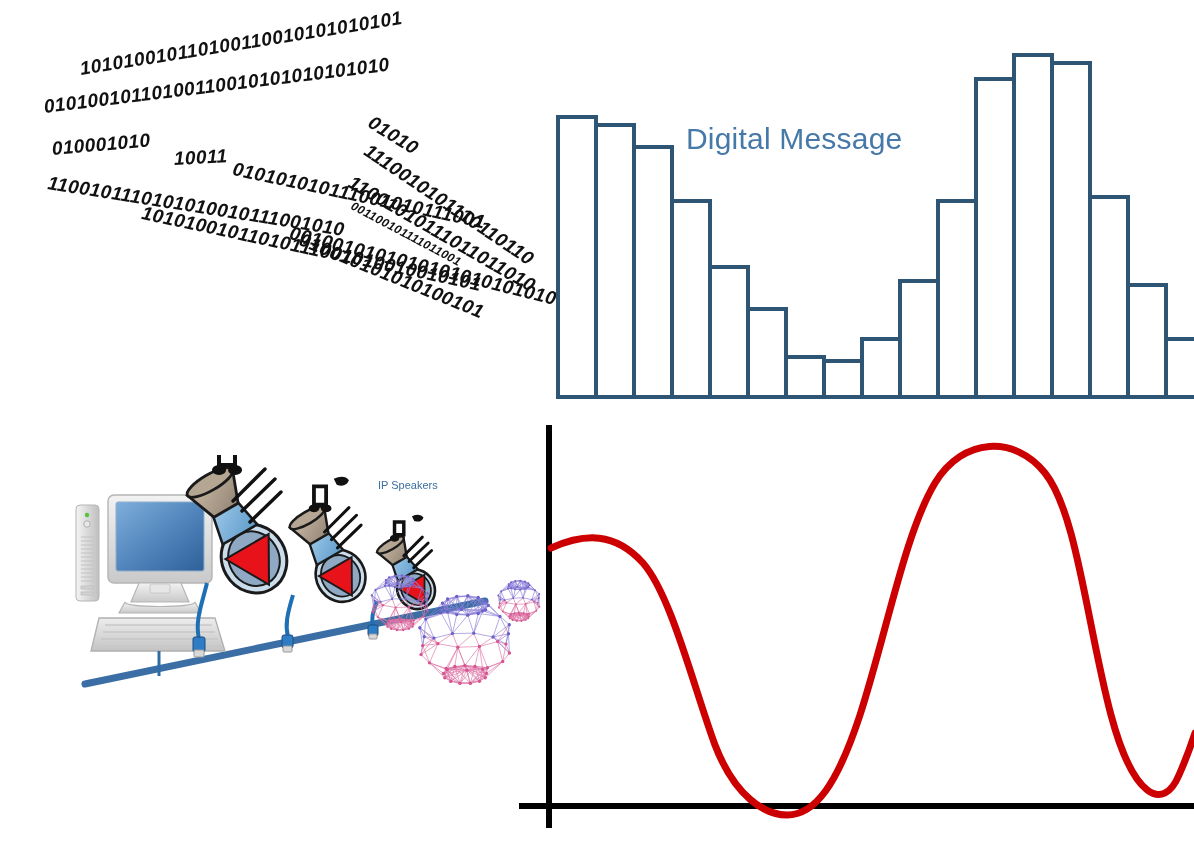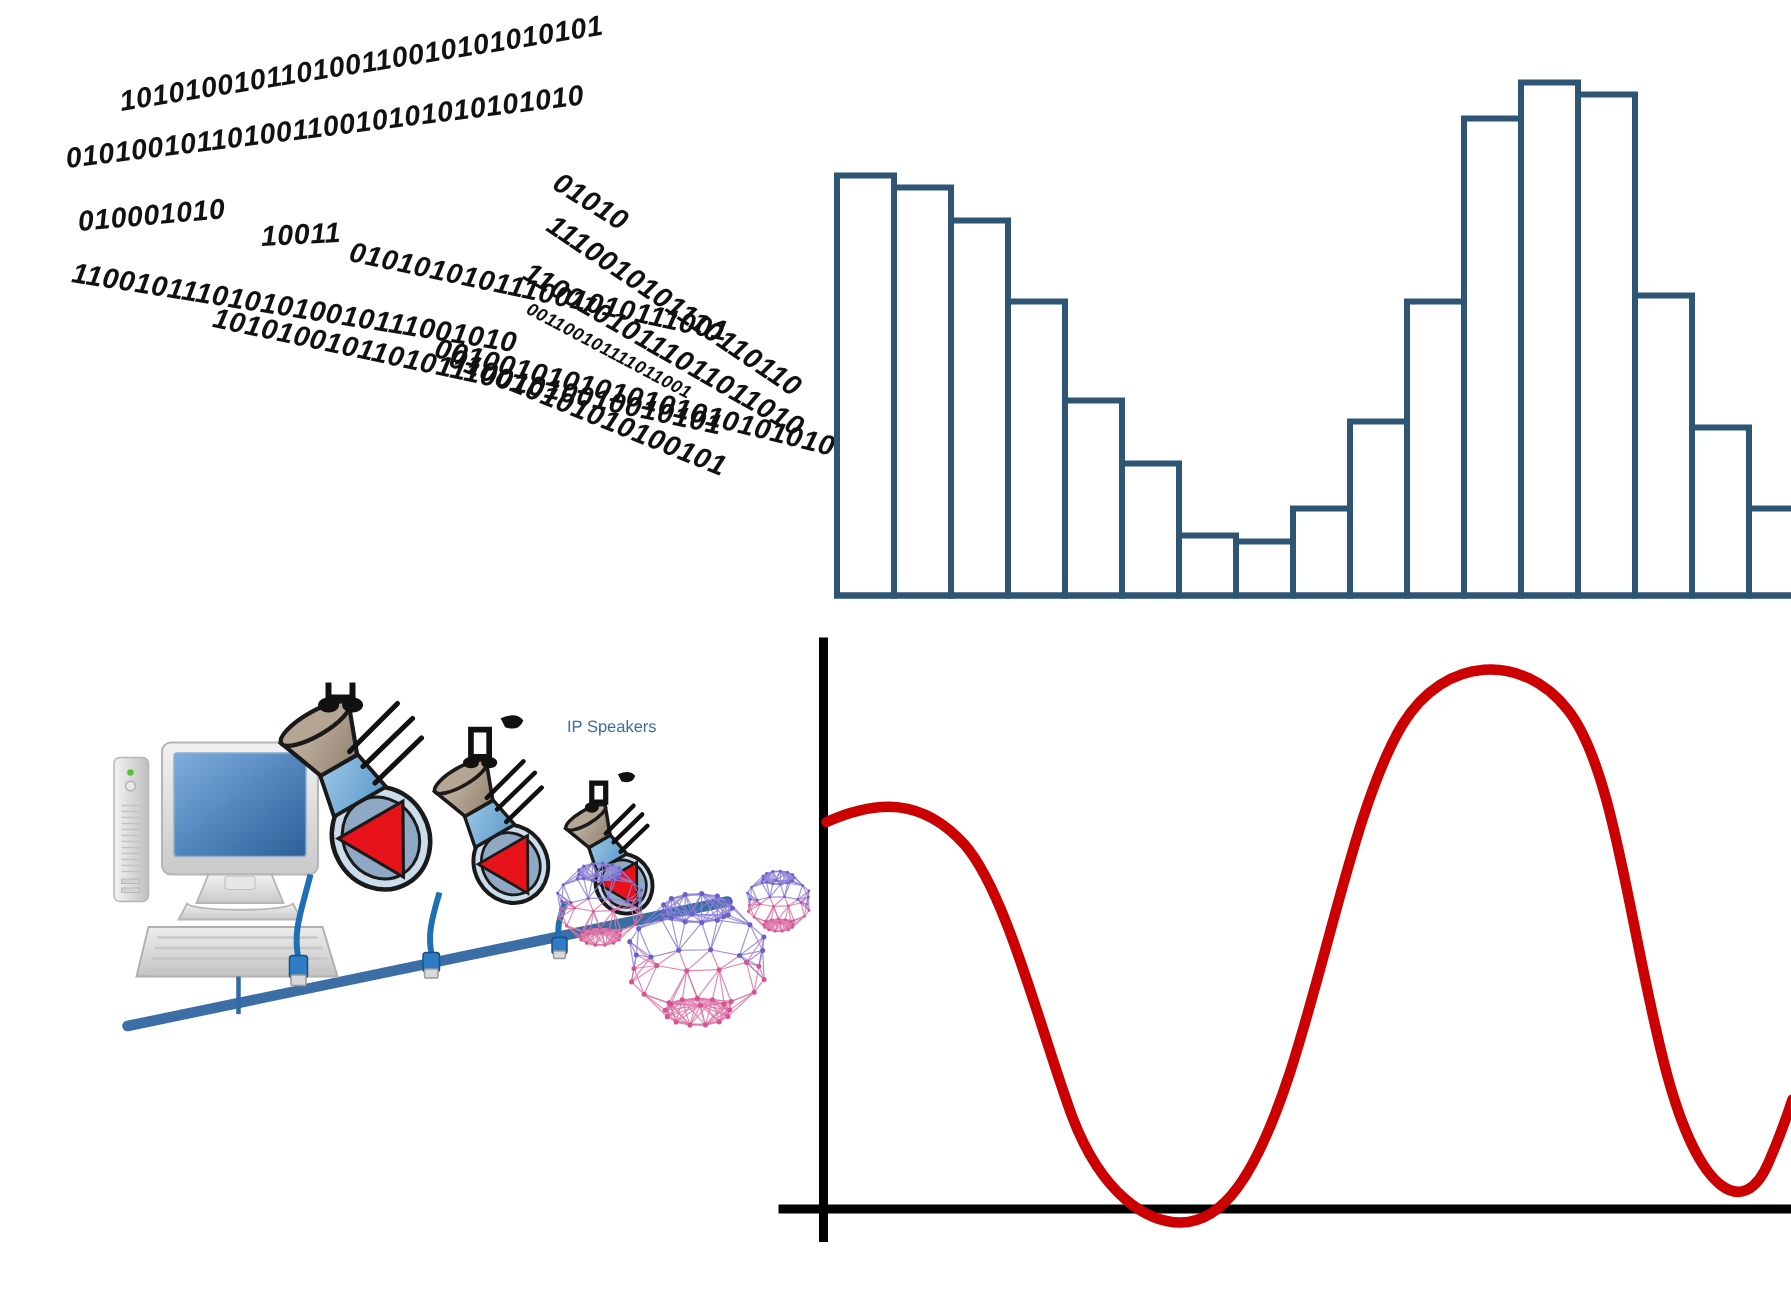--- a/index.html
+++ b/index.html
@@ -77,20 +77,21 @@
         <rect x="360" y="263" width="38" height="116" fill="#ffffff" stroke="#2E5574" stroke-width="4"></rect>
         <rect x="398" y="183" width="38" height="196" fill="#ffffff" stroke="#2E5574" stroke-width="4"></rect>
         <rect x="436" y="61" width="38" height="318" fill="#ffffff" stroke="#2E5574" stroke-width="4"></rect>
         <rect x="474" y="37" width="38" height="342" fill="#ffffff" stroke="#2E5574" stroke-width="4"></rect>
         <rect x="512" y="45" width="38" height="334" fill="#ffffff" stroke="#2E5574" stroke-width="4"></rect>
         <rect x="550" y="179" width="38" height="200" fill="#ffffff" stroke="#2E5574" stroke-width="4"></rect>
         <rect x="588" y="267" width="38" height="112" fill="#ffffff" stroke="#2E5574" stroke-width="4"></rect>
         <rect x="626" y="321" width="38" height="58" fill="#ffffff" stroke="#2E5574" stroke-width="4"></rect>
         <line x1="16" y1="379" x2="666" y2="379" stroke="#2E5574" stroke-width="4"></line>
       </svg>
+    <div id="bar-title">Digital Message</div>
   </div>
 
   <div class="panel" id="waveform">
     <svg id="wave-svg" width="680" height="448" viewBox="0 0 680 448">
       <line id="y-axis" stroke="#000" stroke-width="6" x1="34" y1="10" x2="34" y2="413"></line>
       <line id="x-axis" stroke="#000" stroke-width="6" x1="4" y1="391" x2="680" y2="391"></line>
       <path id="wave-path" fill="none" stroke-linecap="round" stroke-linejoin="round" d="M 36,133 C 70,118 100,117 128,148 C 156,180 178,270 200,330 C 220,382 250,400 272,400 C 300,400 322,370 345,300 C 372,216 390,118 420,68 C 448,22 500,20 530,58 C 562,98 572,210 596,300 C 618,382 648,398 664,360 C 672,342 676,330 680,318" stroke="#CC0000" stroke-width="7"></path>
     </svg>
   </div>
 

